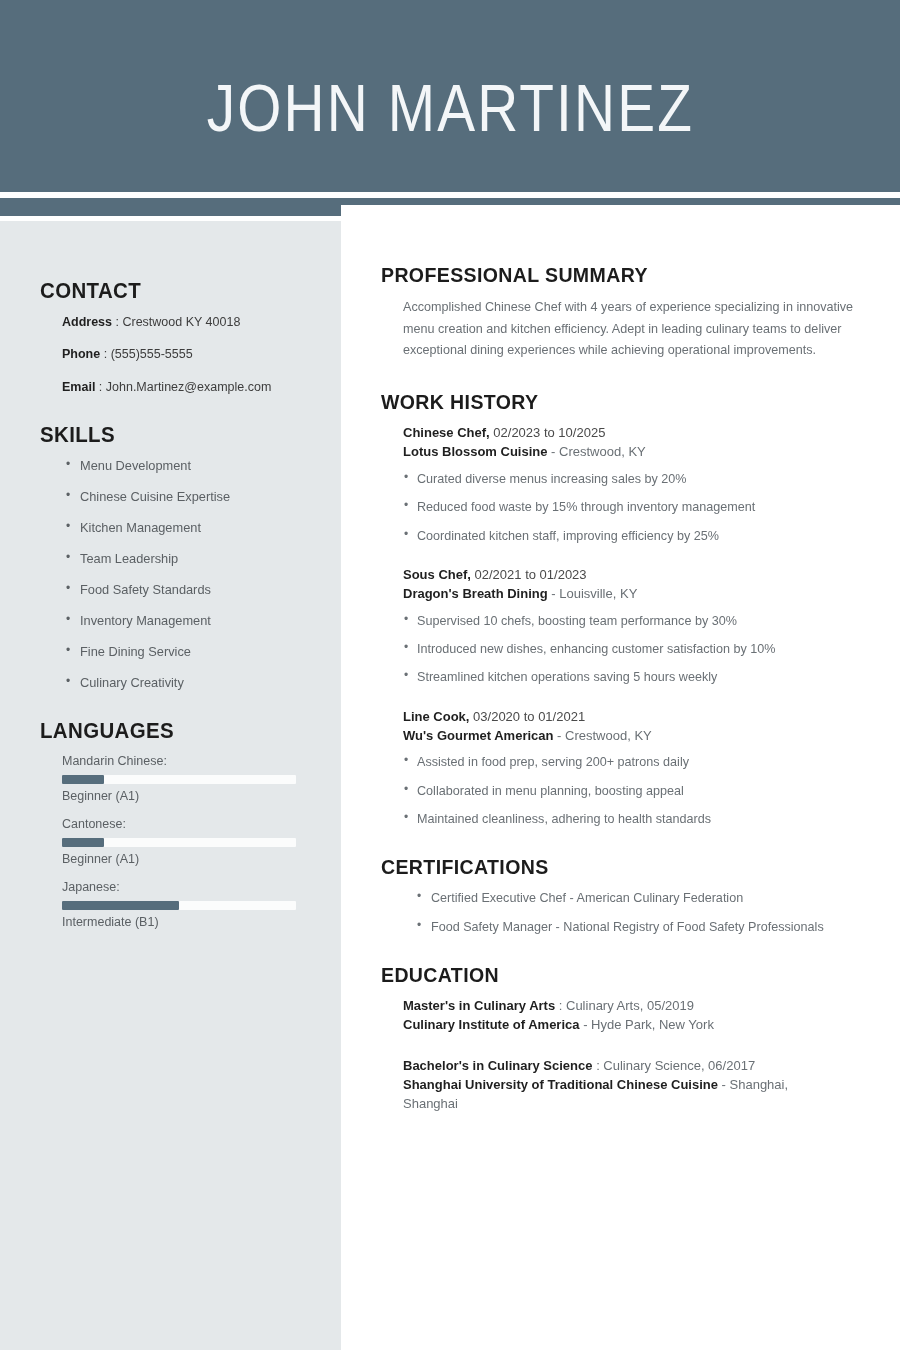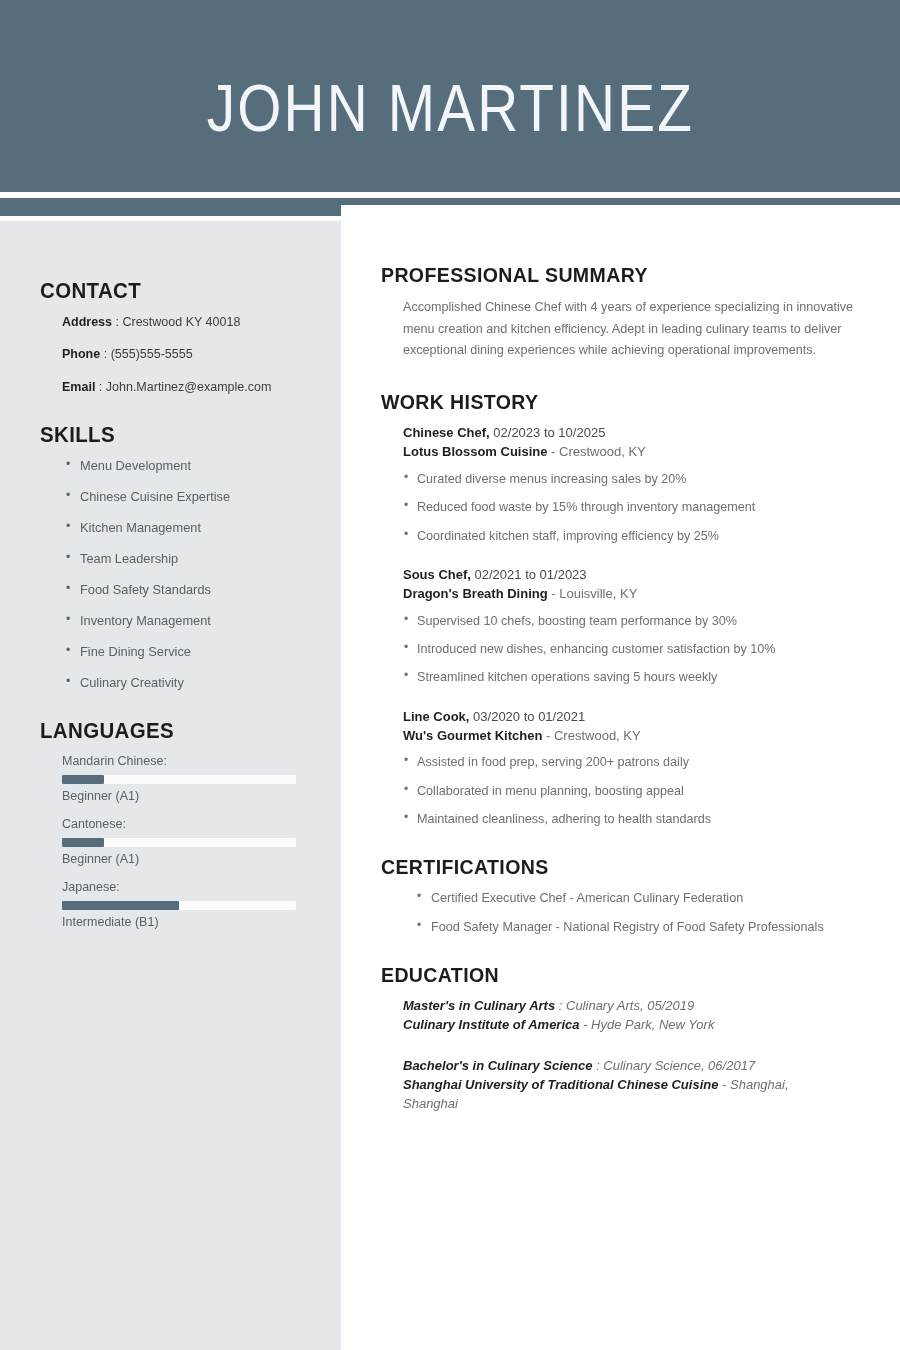--- a/index.html
+++ b/index.html
@@ -236,21 +236,21 @@
   }
   .cert-list li::before {
     content: "\2022";
     position: absolute;
     left: 0;
     top: -1px;
     font-size: 12px;
     color: #6a7075;
   }
 
-  .edu { margin: 0 0 22px 22px; max-width: 420px; font-style: italic; }
+  .edu { margin: 0 0 22px 22px; max-width: 420px; }
   .edu:last-child { margin-bottom: 0; }
   .edu-line {
     font-size: 13px;
     color: #4a4a4a;
     line-height: 1.45;
   }
   .edu-line b {
     color: #1f1f1f;
     font-weight: 700;
   }
@@ -376,21 +376,21 @@
             <li>Streamlined kitchen operations saving 5 hours weekly</li>
           </ul>
         </div>
 
         <div class="job">
           <div class="job-line">
             <b>Line Cook,</b>
             <span>03/2020 to 01/2021</span>
           </div>
           <div class="job-line">
-            <b>Wu's Gourmet Kitchen</b>
+            <b>Wu's Gourmet American</b>
             <span class="sep">-</span>
             <span class="sep">Crestwood, KY</span>
           </div>
           <ul class="job-bullets">
             <li>Assisted in food prep, serving 200+ patrons daily</li>
             <li>Collaborated in menu planning, boosting appeal</li>
             <li>Maintained cleanliness, adhering to health standards</li>
           </ul>
         </div>
       </div>

